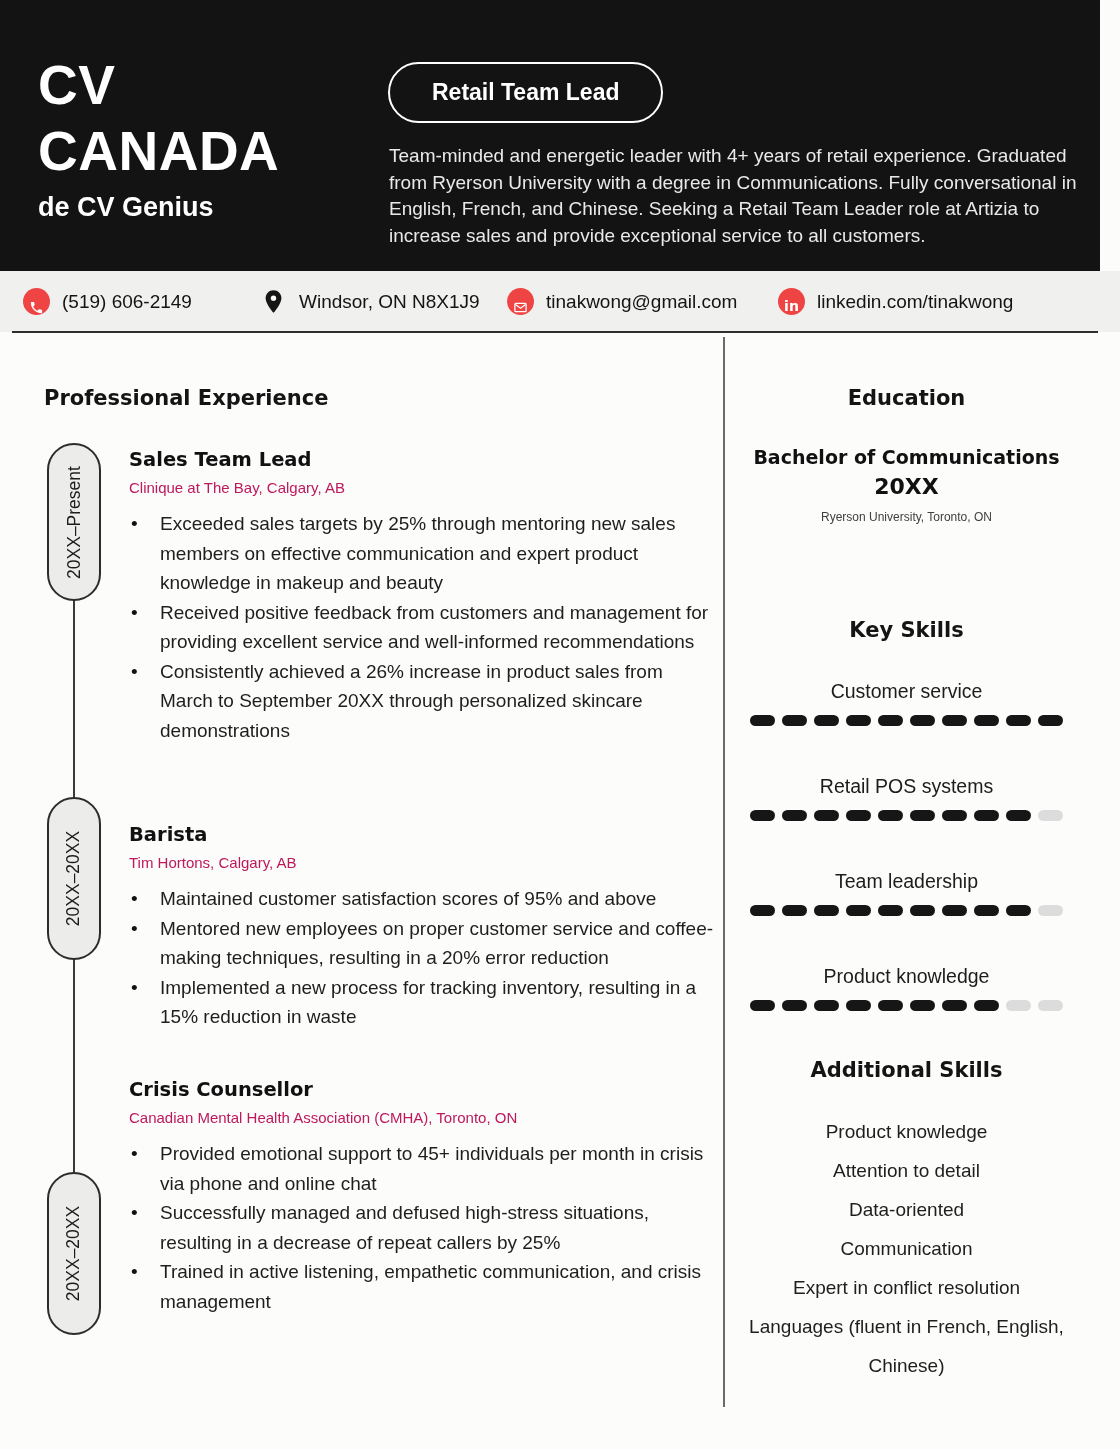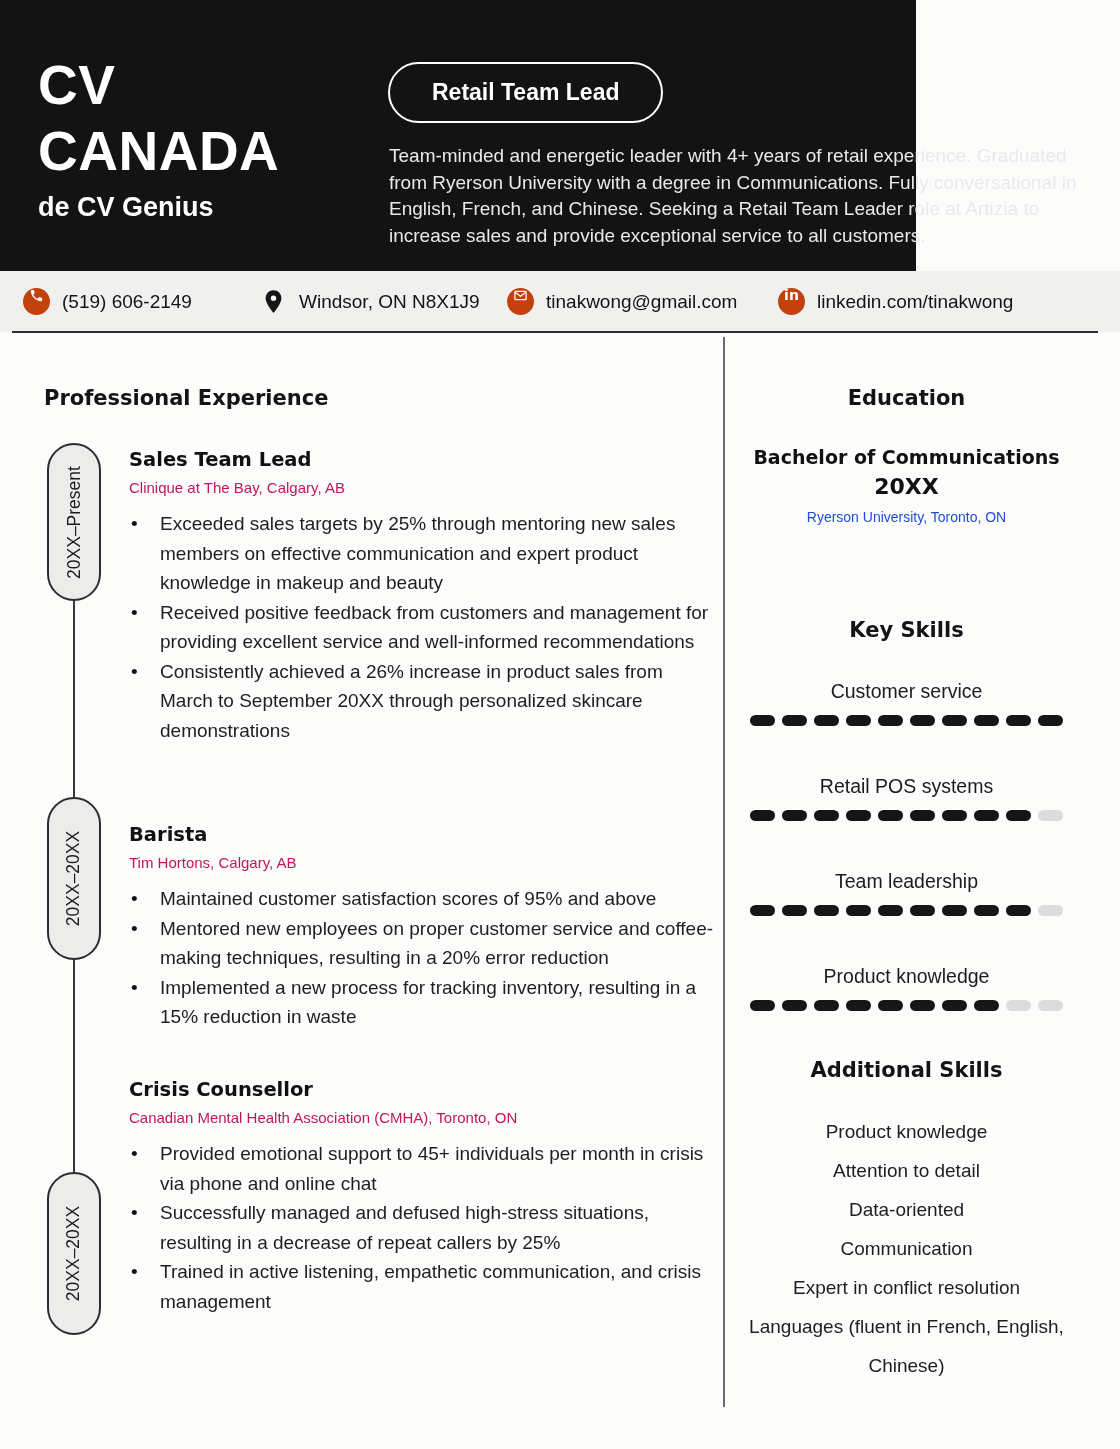--- a/index.html
+++ b/index.html
@@ -8,21 +8,21 @@
     font-family: "Liberation Sans", sans-serif;
     background:#fcfcfb;
     color:#1c1c1c;
     position:relative;
     overflow:hidden;
   }
   .page { position:absolute; inset:0; }
 
   
   .header {
-    position:absolute; left:0; top:0; width:916px; height:271px;
+    position:absolute; left:0; top:0; width:1100px; height:271px;
     background:#131313; color:#ffffff;
   }
   .logo { position:absolute; left:38px; top:52px; }
   .logo-line { font-size:55px; font-weight:700; line-height:66px; letter-spacing:.5px; }
   .logo-sub { font-size:27px; font-weight:700; margin-top:8px; }
   .title-pill {
     position:absolute; left:388px; top:62px; height:61px; padding:8px 42px;
     border:2.5px solid #ffffff; border-radius:34px;
     display:flex; align-items:center; justify-content:center;
     background:transparent;
@@ -35,22 +35,22 @@
 
   
   .contact-bar {
     position:absolute; left:0; top:271px; width:1120px; height:61px;
     background:#f0f0ee;
   }
   .contact-item { position:absolute; top:0; height:61px; display:flex; align-items:center; gap:12px; }
   .contact-item .txt { font-size:19px; color:#141414; }
   .ci-phone { left:23px; } .ci-location { left:260px; } .ci-email { left:507px; } .ci-linkedin { left:778px; }
   .icon-circle {
-    width:27px; height:27px; border-radius:50%; background:#c2410c;
-    display:flex; align-items:flex-start; justify-content:center; flex:0 0 auto;
+    width:27px; height:27px; border-radius:50%; background:#ef4444;
+    display:flex; align-items:flex-end; justify-content:center; flex:0 0 auto;
   }
   .icon-circle svg { display:block; }
   .in-glyph { color:#ffffff; font-size:14px; font-weight:700; font-family:"DejaVu Sans", sans-serif; line-height:1; padding-bottom:2px; }
   .hrule { position:absolute; left:12px; top:331px; width:1086px; height:2px; background:#2e2e2e; }
 
   
   .vdivider { position:absolute; left:723px; top:337px; width:2px; height:1070px; background:#6b6b6b; }
 
   
   .section-heading { font-size:21px; font-weight:700; color:#141414; font-family:"DejaVu Sans", sans-serif; }
@@ -84,21 +84,21 @@
   }
   .job-bullets li::before {
     content:"•"; position:absolute; left:2px; top:0; font-size:19px; color:#111;
   }
 
   
   .right-block { position:absolute; left:733px; width:347px; text-align:center; }
   .edu-block { top:386px; }
   .edu-degree { font-size:19px; font-weight:700; color:#111; margin-top:32px; line-height:30px; font-family:"DejaVu Sans", sans-serif; }
   .edu-year { font-size:22px; font-weight:700; color:#111; line-height:30px; font-family:"DejaVu Sans", sans-serif; }
-  .edu-line { font-size:14px; line-height:30px; color:#1d4ed8; }
+  .edu-line { font-size:12px; line-height:30px; color:#404040; }
 
   .skills-block { top:618px; }
   .skill-label { font-size:19.5px; color:#1c1c1c; }
   .skill-group-0 .skill-label { margin-top:38px; }
   .skill-group .skill-label { margin-top:49px; }
   .dashes { margin-top:12px; display:flex; justify-content:center; gap:7px; }
   .dash { width:25px; height:11px; border-radius:6px; display:inline-block; }
   .dash-filled { background:#161616; }
   .dash-empty { background:#dcdcdc; }
 

